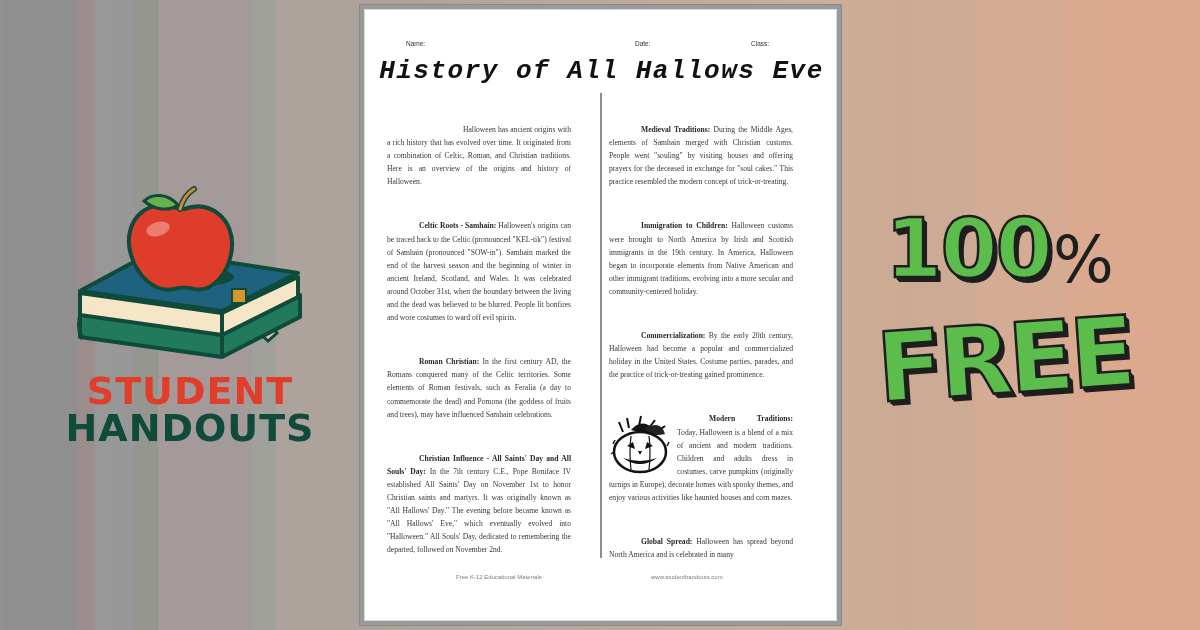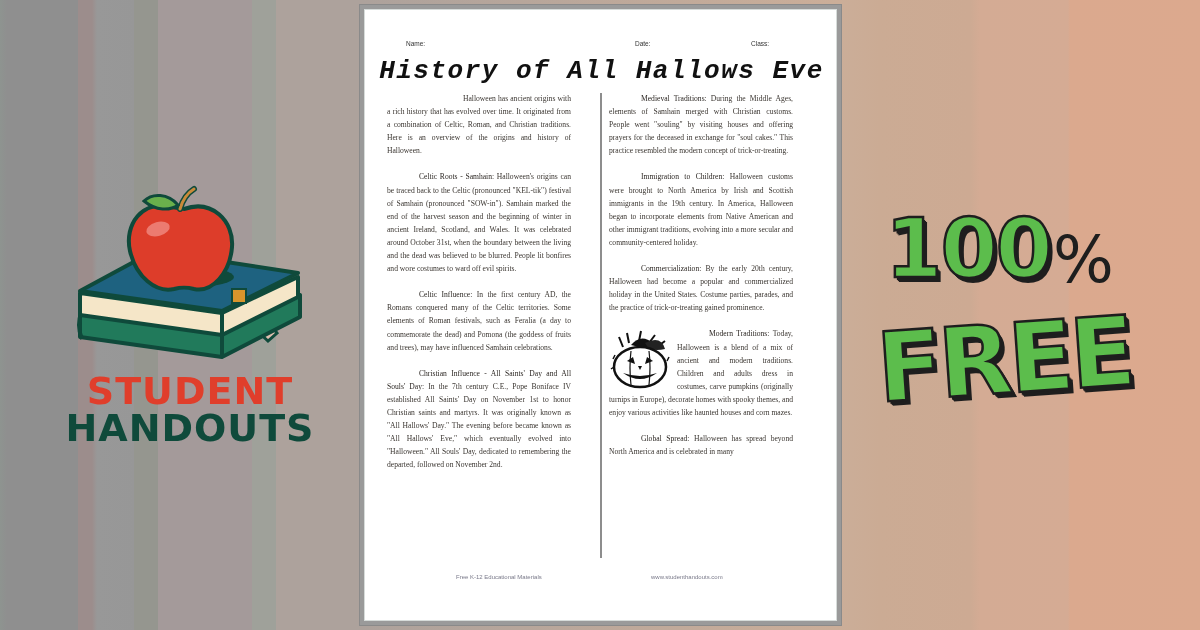--- a/index.html
+++ b/index.html
@@ -47,23 +47,23 @@
       font-family: Liberation Mono, monospace; font-style: italic; font-weight: bold;
       font-size: 26px; color: #111; letter-spacing: 1.5px;
     }
     .col {
       position: absolute; top: 82px; width: 184px;
       font-size: 7.6px; line-height: 13.1px; color: #3a3530;
       text-align: justify;
     }
     .col.left { left: 22px; }
     .col.right { left: 244px; }
-    .col p { margin-bottom: 13px; }
+    .col p { margin-bottom: 13px; margin-top: 31px; }
     .col p.indent { text-indent: 44px; }
-    .col .lead { font-weight: normal; color: #2b2622; padding-left: 32px; }
+    .col .lead { font-weight: bold; color: #2b2622; padding-left: 32px; }
     .divider {
       position: absolute; left: 235px; top: 83px; width: 2px; height: 465px;
       background: #8d8d8d;
     }
     .pumpkin {
       float: left; width: 62px; height: 60px; margin: 2px 6px 2px 0;
     }
     .footer-text {
       position: absolute; top: 564px; font-family: "Liberation Sans", sans-serif;
       font-size: 6px; color: #7a7a8a;
@@ -130,21 +130,21 @@
   <div class="title">History of All Hallows Eve</div>
 
   <div class="col left">
     <p class="indent">
       <span class="lead"></span><span>Halloween has ancient origins with a rich history that has evolved over time. It originated from a combination of Celtic, Roman, and Christian traditions. Here is an overview of the origins and history of Halloween.</span>
     </p>
     <p>
       <span class="lead">Celtic Roots - Samhain:</span><span> Halloween's origins can be traced back to the Celtic (pronounced "KEL-tik") festival of Samhain (pronounced "SOW-in"). Samhain marked the end of the harvest season and the beginning of winter in ancient Ireland, Scotland, and Wales. It was celebrated around October 31st, when the boundary between the living and the dead was believed to be blurred. People lit bonfires and wore costumes to ward off evil spirits.</span>
     </p>
     <p>
-      <span class="lead">Celtic Influence:</span><span> In the first century AD, the Romans conquered many of the Celtic territories. Some elements of Roman festivals, such as Feralia (a day to commemorate the dead) and Pomona (the goddess of fruits and trees), may have influenced Samhain celebrations.</span>
+      <span class="lead">Roman Christian:</span><span> In the first century AD, the Romans conquered many of the Celtic territories. Some elements of Roman festivals, such as Feralia (a day to commemorate the dead) and Pomona (the goddess of fruits and trees), may have influenced Samhain celebrations.</span>
     </p>
     <p>
       <span class="lead">Christian Influence - All Saints' Day and All Souls' Day:</span><span> In the 7th century C.E., Pope Boniface IV established All Saints' Day on November 1st to honor Christian saints and martyrs. It was originally known as "All Hallows' Day." The evening before became known as "All Hallows' Eve," which eventually evolved into "Halloween." All Souls' Day, dedicated to remembering the departed, followed on November 2nd.</span>
     </p>
   </div>
 
   <div class="divider"></div>
 
   <div class="col right">
     <p>

